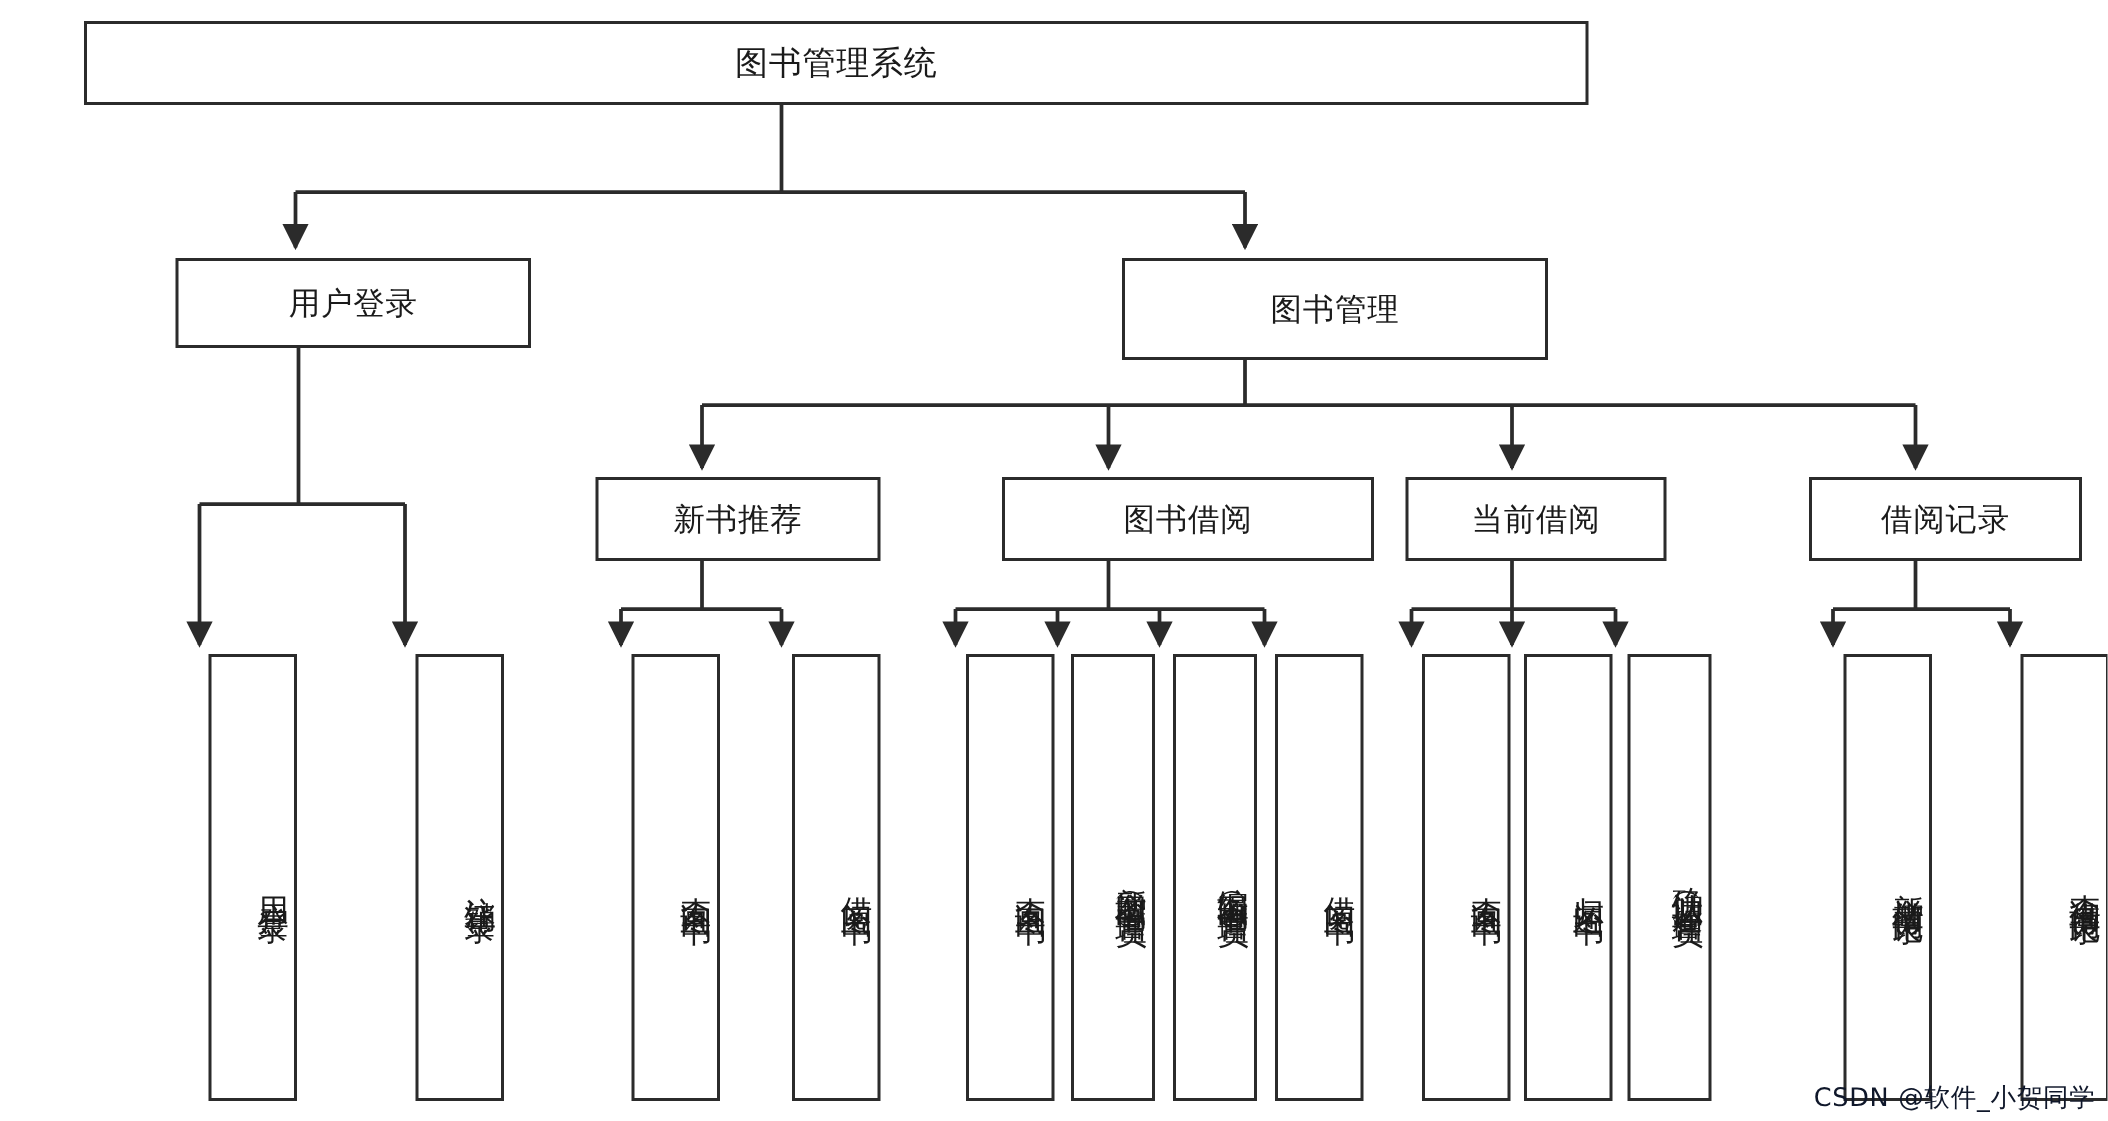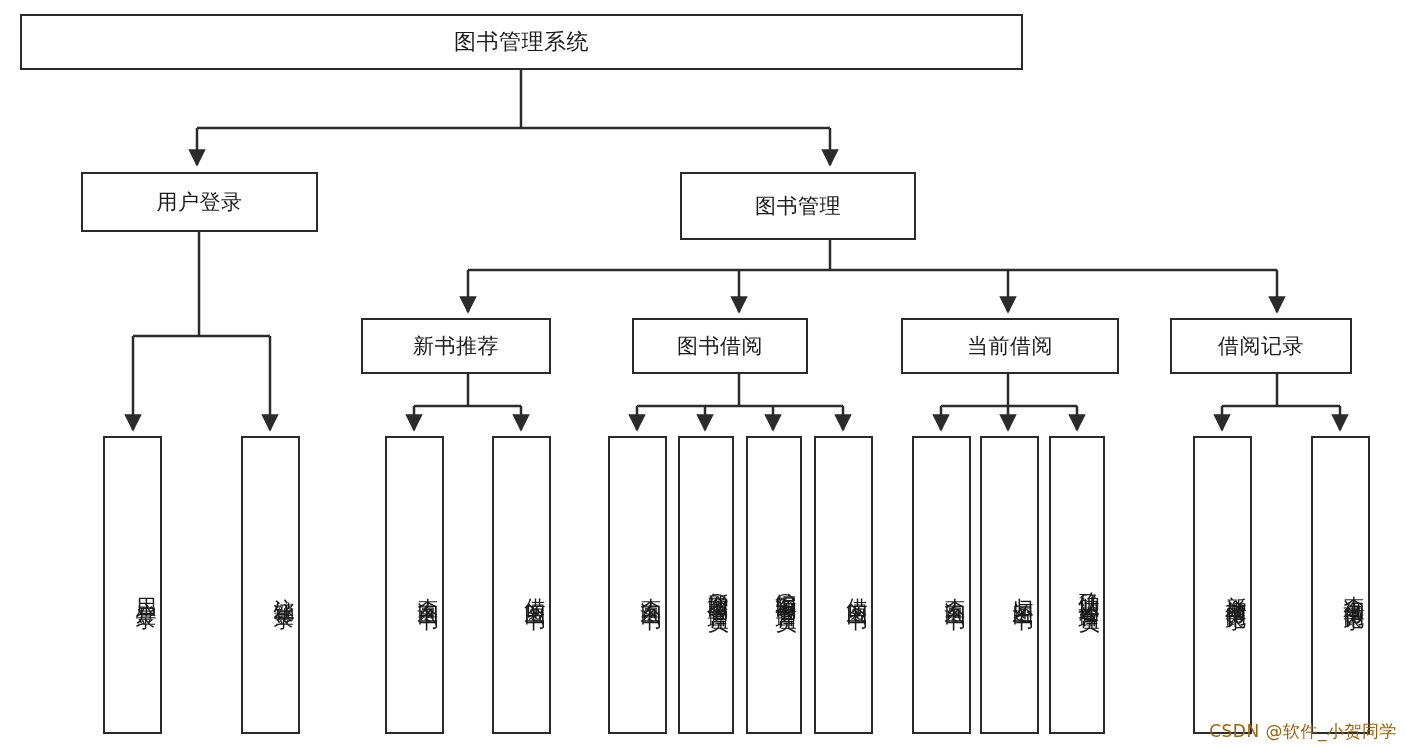--- a/index.html
+++ b/index.html
@@ -23,20 +23,21 @@
     pointer-events: none;
   }
   .node {
     position: absolute;
     background: #ffffff;
     border: 2.5px solid #2b2b2b;
     display: flex;
     align-items: center;
     justify-content: center;
     color: #1a1a1a;
+    margin-left: 36px;
   }
   .node.h {
     
     font-size: 21px;
     letter-spacing: 0.5px;
   }
   .node.root { font-size: 22px; }
   .node.v {
     
     writing-mode: vertical-rl;
@@ -46,21 +47,21 @@
     padding-top: 8px;
     align-items: flex-start;
     justify-content: center;
   }
   .node.v.tall { letter-spacing: 3px; padding-top: 6px; }
   .watermark {
     position: absolute;
     right: 8px;
     bottom: 4px;
     font-size: 17px;
-    color: #a16207;
+    color: #0f172a;
     white-space: nowrap;
     letter-spacing: 0.5px;
   }
 </style>
 </head>
 <body>
 
 <div id="canvas">
 
   <svg id="edges" viewBox="0 0 1405 747" xmlns="http://www.w3.org/2000/svg">
@@ -112,25 +113,25 @@
       <path d="M 1277 374 L 1277 406"></path>
       <path d="M 1222 406 L 1340 406"></path>
       <path d="M 1222 406 L 1222 430" marker-end="url(#arrow)"></path>
       <path d="M 1340 406 L 1340 430" marker-end="url(#arrow)"></path>
     </g>
   </svg>
 
   <div class="node h root" style="left:20px; top:14px; width:1003px; height:56px;">图书管理系统</div>
 
   <div class="node h" style="left:81px; top:172px; width:237px; height:60px;">用户登录</div>
-  <div class="node h" style="left:680px; top:172px; width:236px; height:68px;">图书管理</div>
+  <div class="node h" style="left:712px; top:172px; width:284px; height:68px;">图书管理</div>
 
   <div class="node h" style="left:361px; top:318px; width:190px; height:56px;">新书推荐</div>
-  <div class="node h" style="left:632px; top:318px; width:176px; height:56px;">图书借阅</div>
-  <div class="node h" style="left:901px; top:318px; width:218px; height:56px;">当前借阅</div>
+  <div class="node h" style="left:632px; top:318px; width:248px; height:56px;">图书借阅</div>
+  <div class="node h" style="left:901px; top:318px; width:174px; height:56px;">当前借阅</div>
   <div class="node h" style="left:1170px; top:318px; width:182px; height:56px;">借阅记录</div>
 
   <div class="node v" style="left:103px; top:436px; width:59px; height:298px;">用户登录</div>
   <div class="node v" style="left:241px; top:436px; width:59px; height:298px;">注销登录</div>
 
   <div class="node v" style="left:385px; top:436px; width:59px; height:298px;">查询图书</div>
   <div class="node v" style="left:492px; top:436px; width:59px; height:298px;">借阅图书</div>
 
   <div class="node v" style="left:608px; top:436px; width:59px; height:298px;">查询图书</div>
   <div class="node v tall" style="left:678px; top:436px; width:56px; height:298px;">新增图书（管理员）</div>

